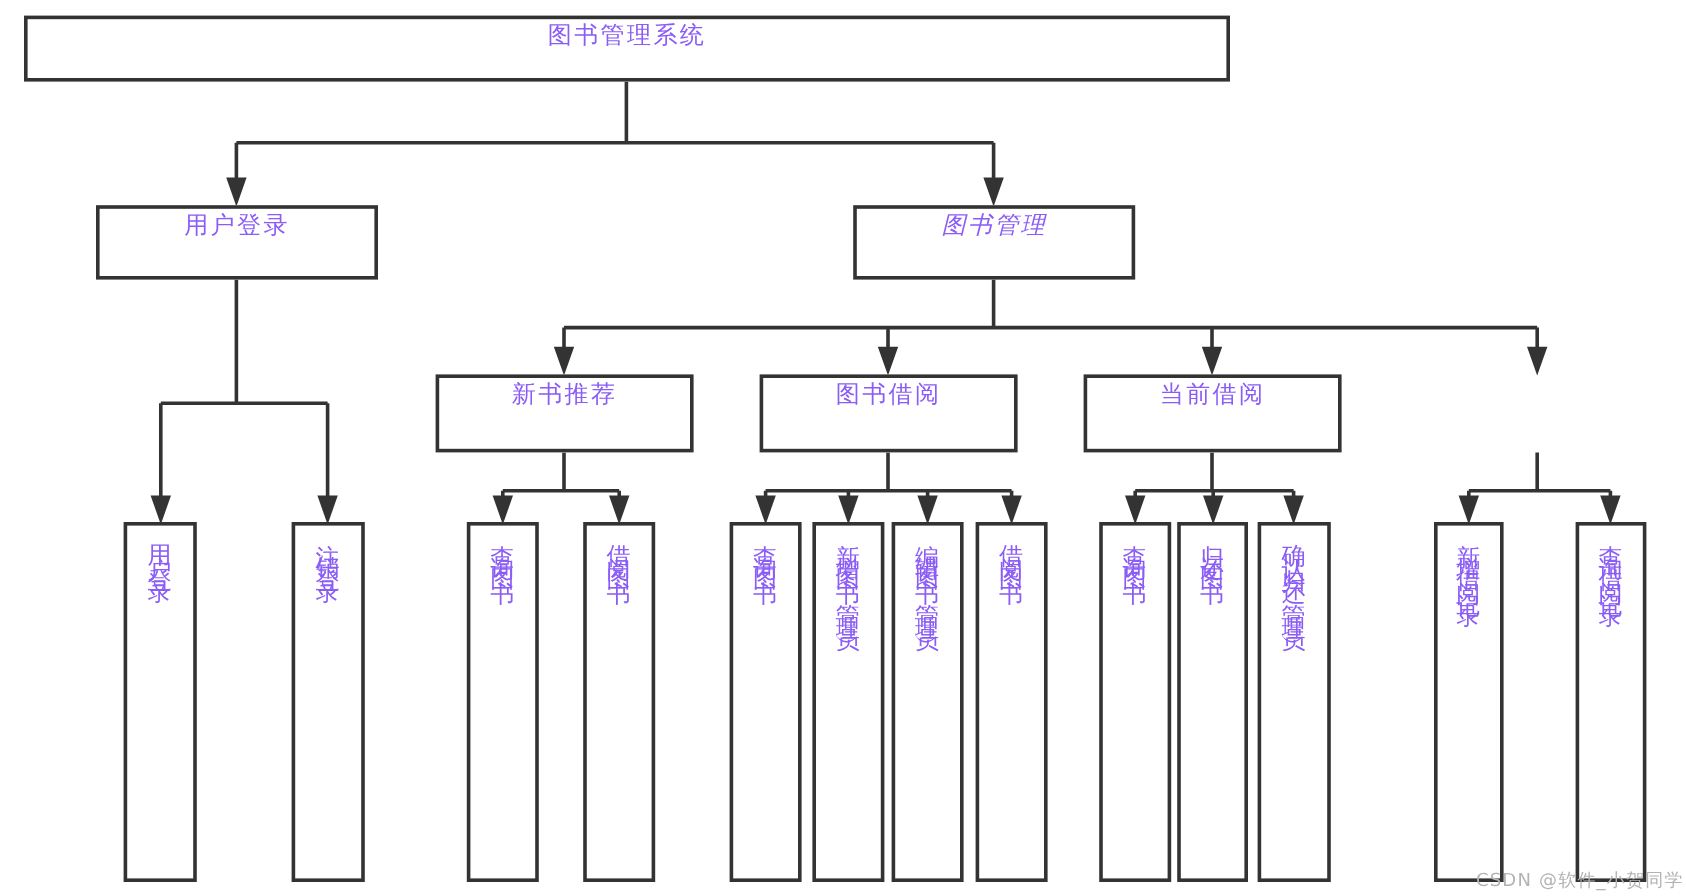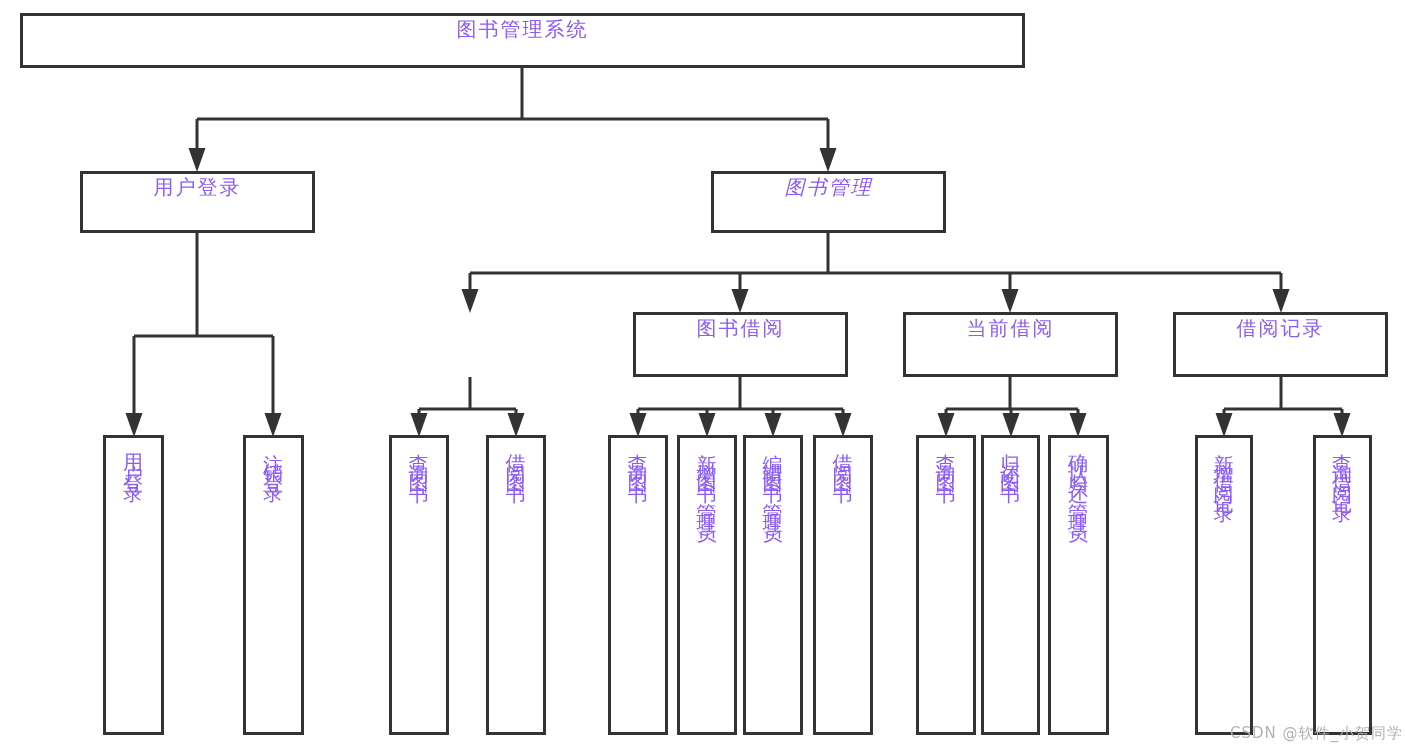--- a/index.html
+++ b/index.html
@@ -123,28 +123,28 @@
     <span>图书管理系统</span>
   </div>
 
   <div class="box l2 n-l2a">
     <span>用户登录</span>
   </div>
   <div class="box l2 n-l2b">
     <span>图书管理</span>
   </div>
 
+  <div class="box l3 n-l3a">
+    <span>新书推荐</span>
+  </div>
   <div class="box l3 n-l3c">
     <span>当前借阅</span>
   </div>
   <div class="box l3 n-l3b">
     <span>图书借阅</span>
-  </div>
-  <div class="box l3 n-l3d">
-    <span>借阅记录</span>
   </div>
 
   <div class="box leaf lf1">
     <span>用户登录</span>
   </div>
   <div class="box leaf lf2">
     <span>注销登录</span>
   </div>
   <div class="box leaf lf3">
     <span>查询图书</span>

